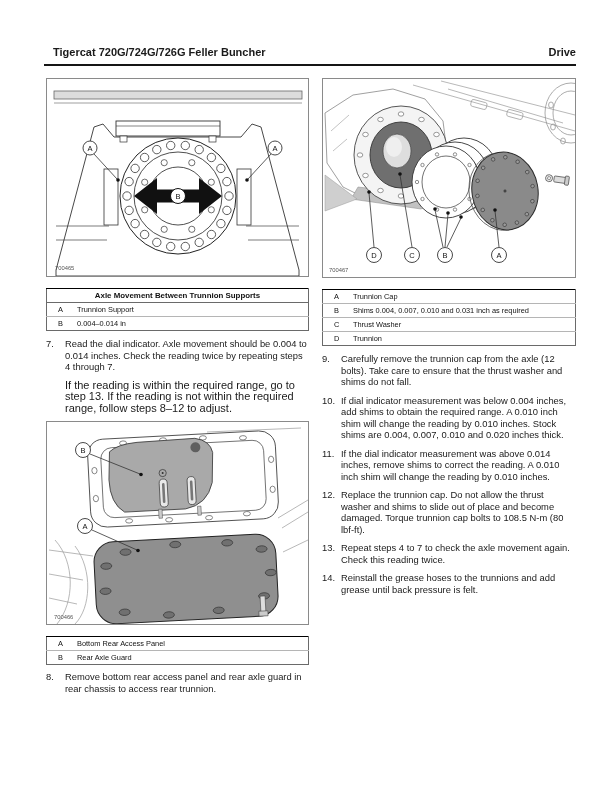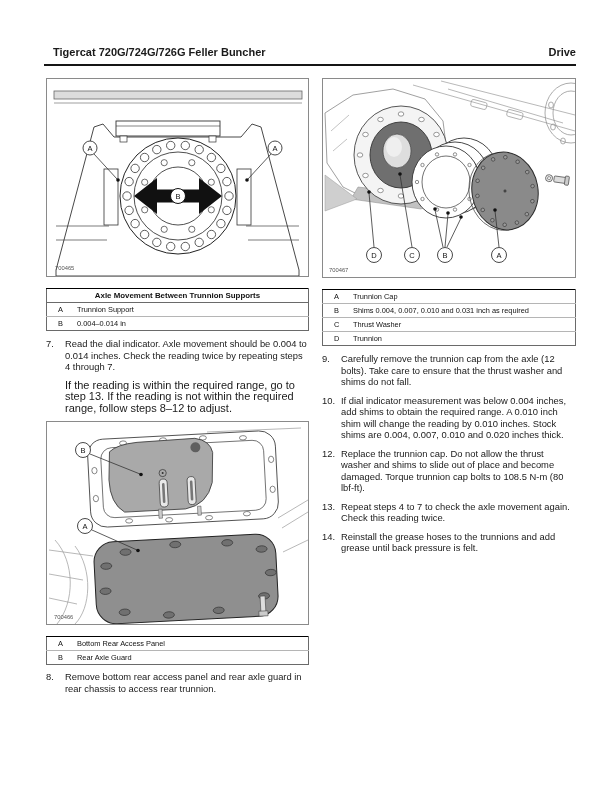--- a/index.html
+++ b/index.html
@@ -423,20 +423,24 @@
     <div class="steps">
       <div class="step">
         <span class="n">9.</span>
         <span class="t">Carefully remove the trunnion cap from the axle (12 bolts). Take care to ensure that the thrust washer and shims do not fall.</span>
       </div>
       <div class="step">
         <span class="n">10.</span>
         <span class="t">If dial indicator measurement was below 0.004 inches, add shims to obtain the required range. A 0.010 inch shim will change the reading by 0.010 inches. Stock shims are 0.004, 0.007, 0.010 and 0.020 inches thick.</span>
       </div>
       <div class="step">
+        <span class="n">11.</span>
+        <span class="t">If the dial indicator measurement was above 0.014 inches, remove shims to correct the reading. A 0.010 inch shim will change the reading by 0.010 inches.</span>
+      </div>
+      <div class="step">
         <span class="n">12.</span>
         <span class="t">Replace the trunnion cap. Do not allow the thrust washer and shims to slide out of place and become damaged. Torque trunnion cap bolts to 108.5 N-m (80 lbf-ft).</span>
       </div>
       <div class="step">
         <span class="n">13.</span>
         <span class="t">Repeat steps 4 to 7 to check the axle movement again. Check this reading twice.</span>
       </div>
       <div class="step">
         <span class="n">14.</span>
         <span class="t">Reinstall the grease hoses to the trunnions and add grease until back pressure is felt.</span>

